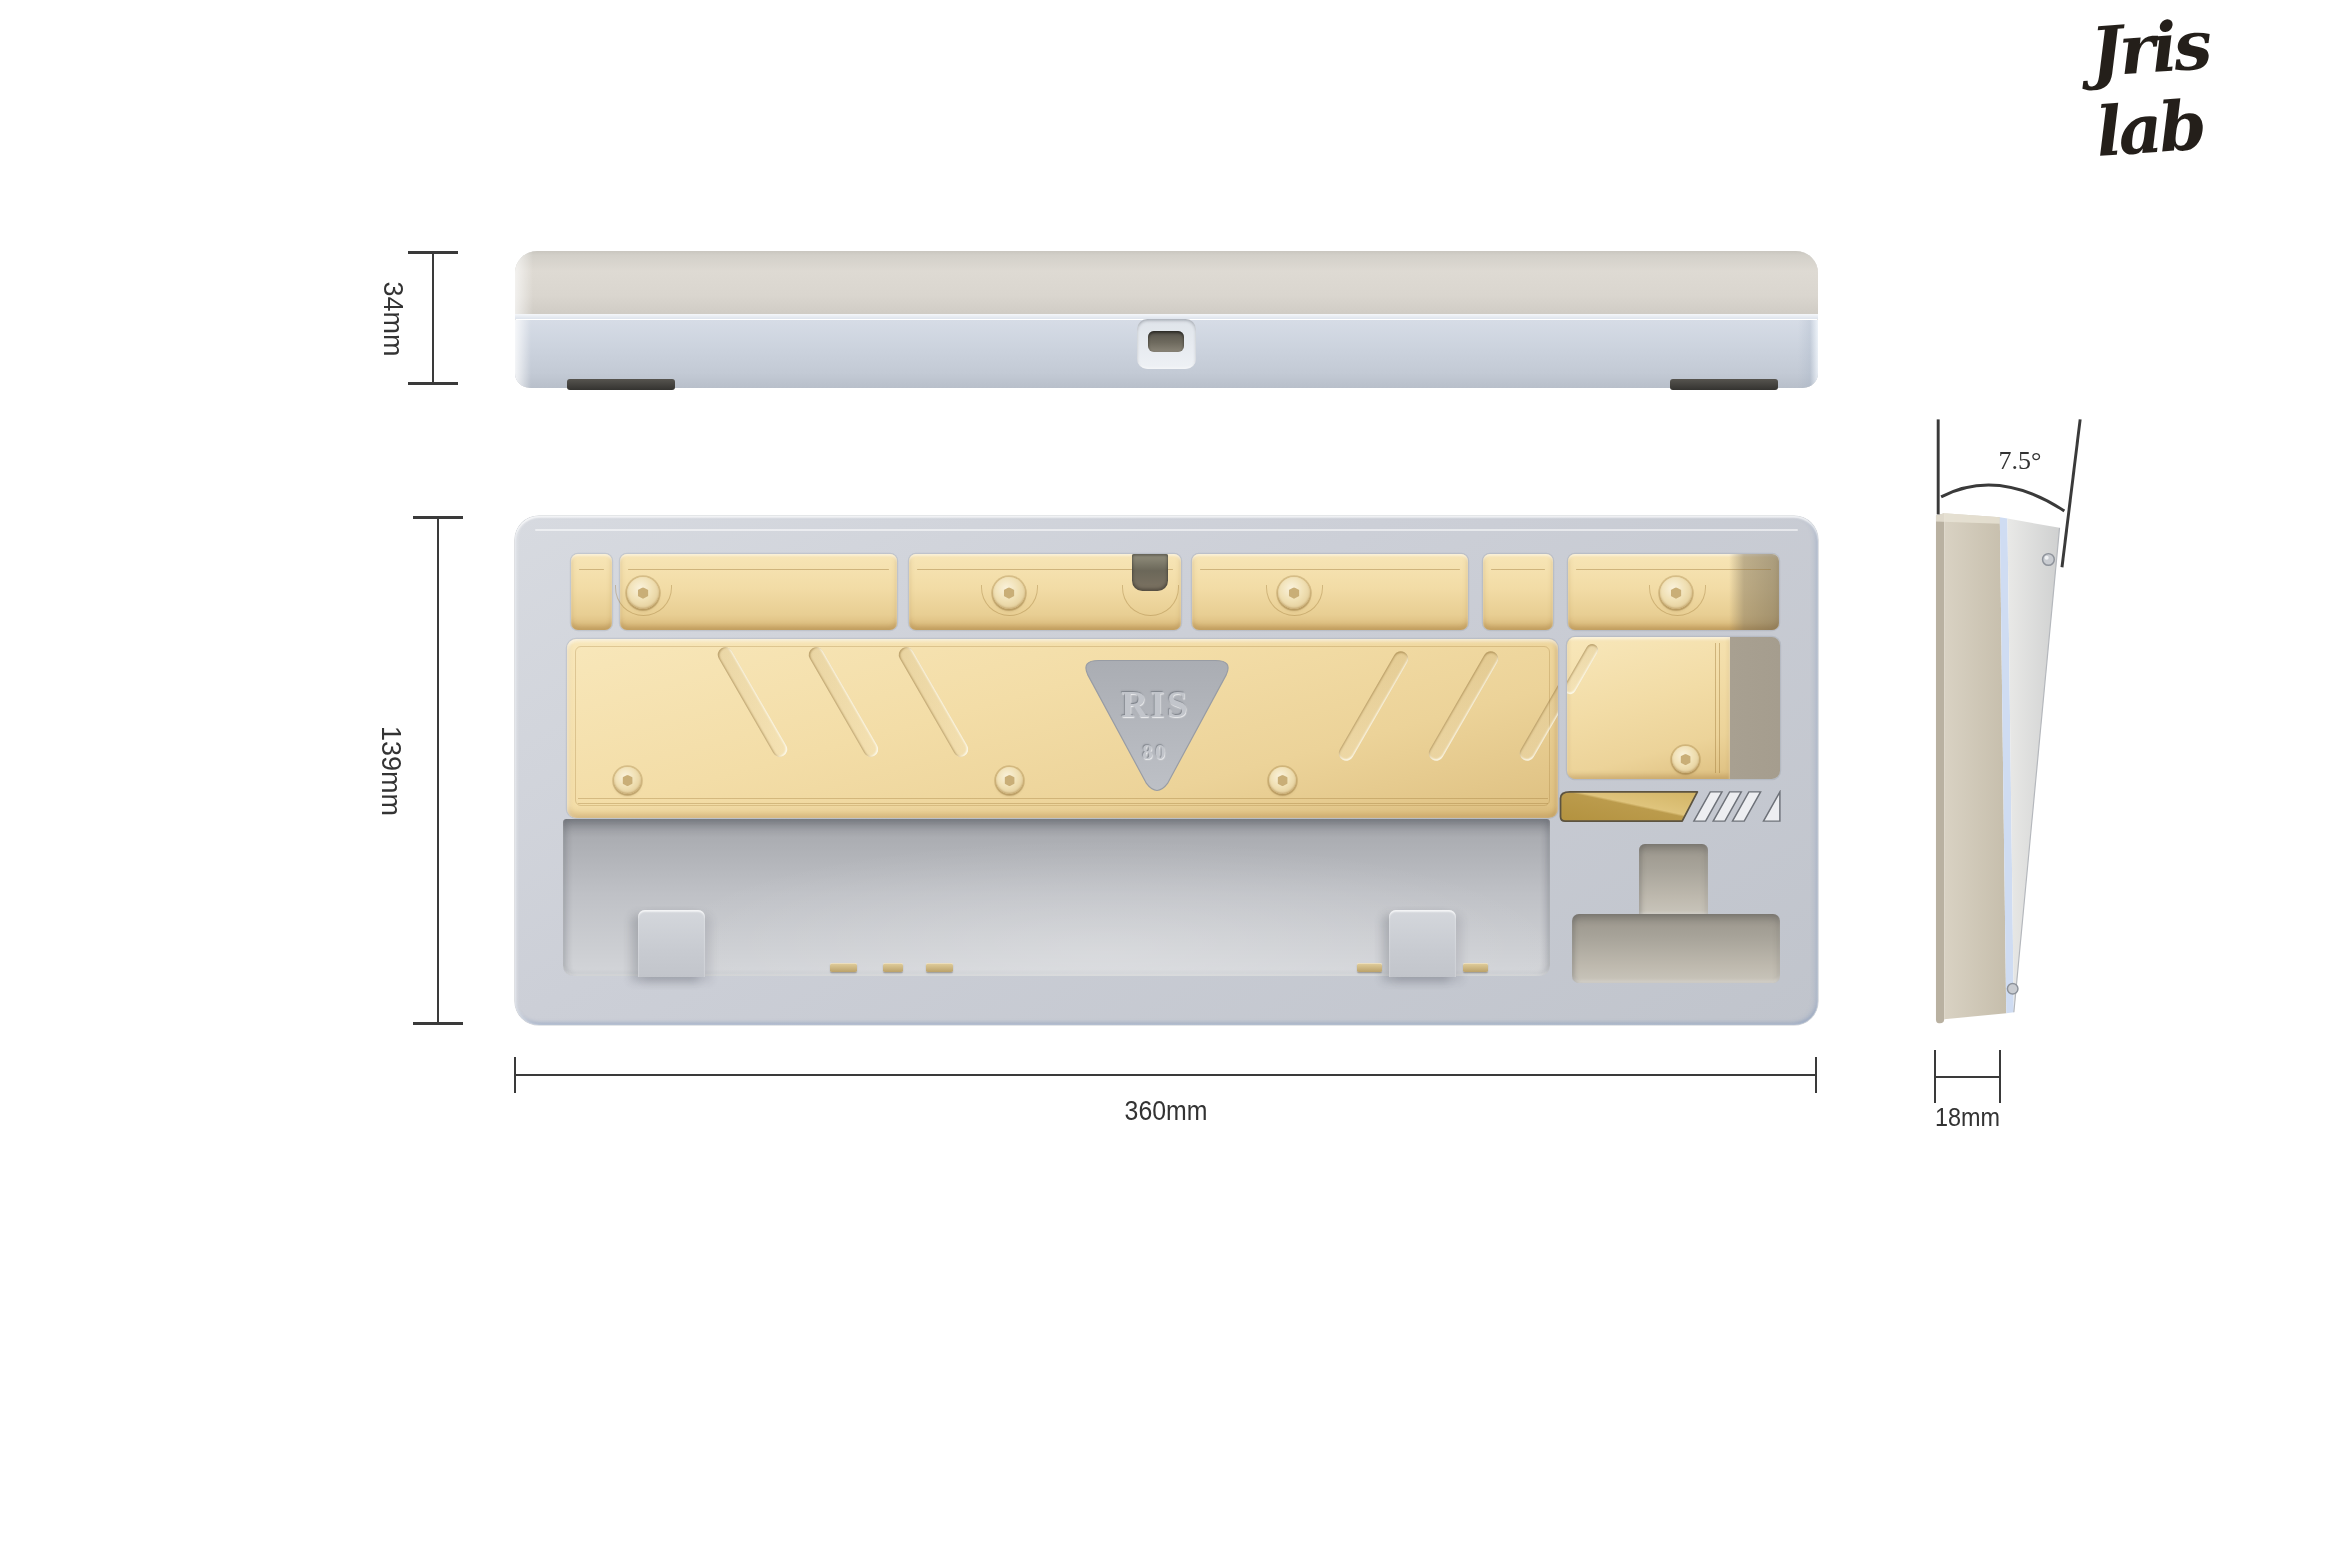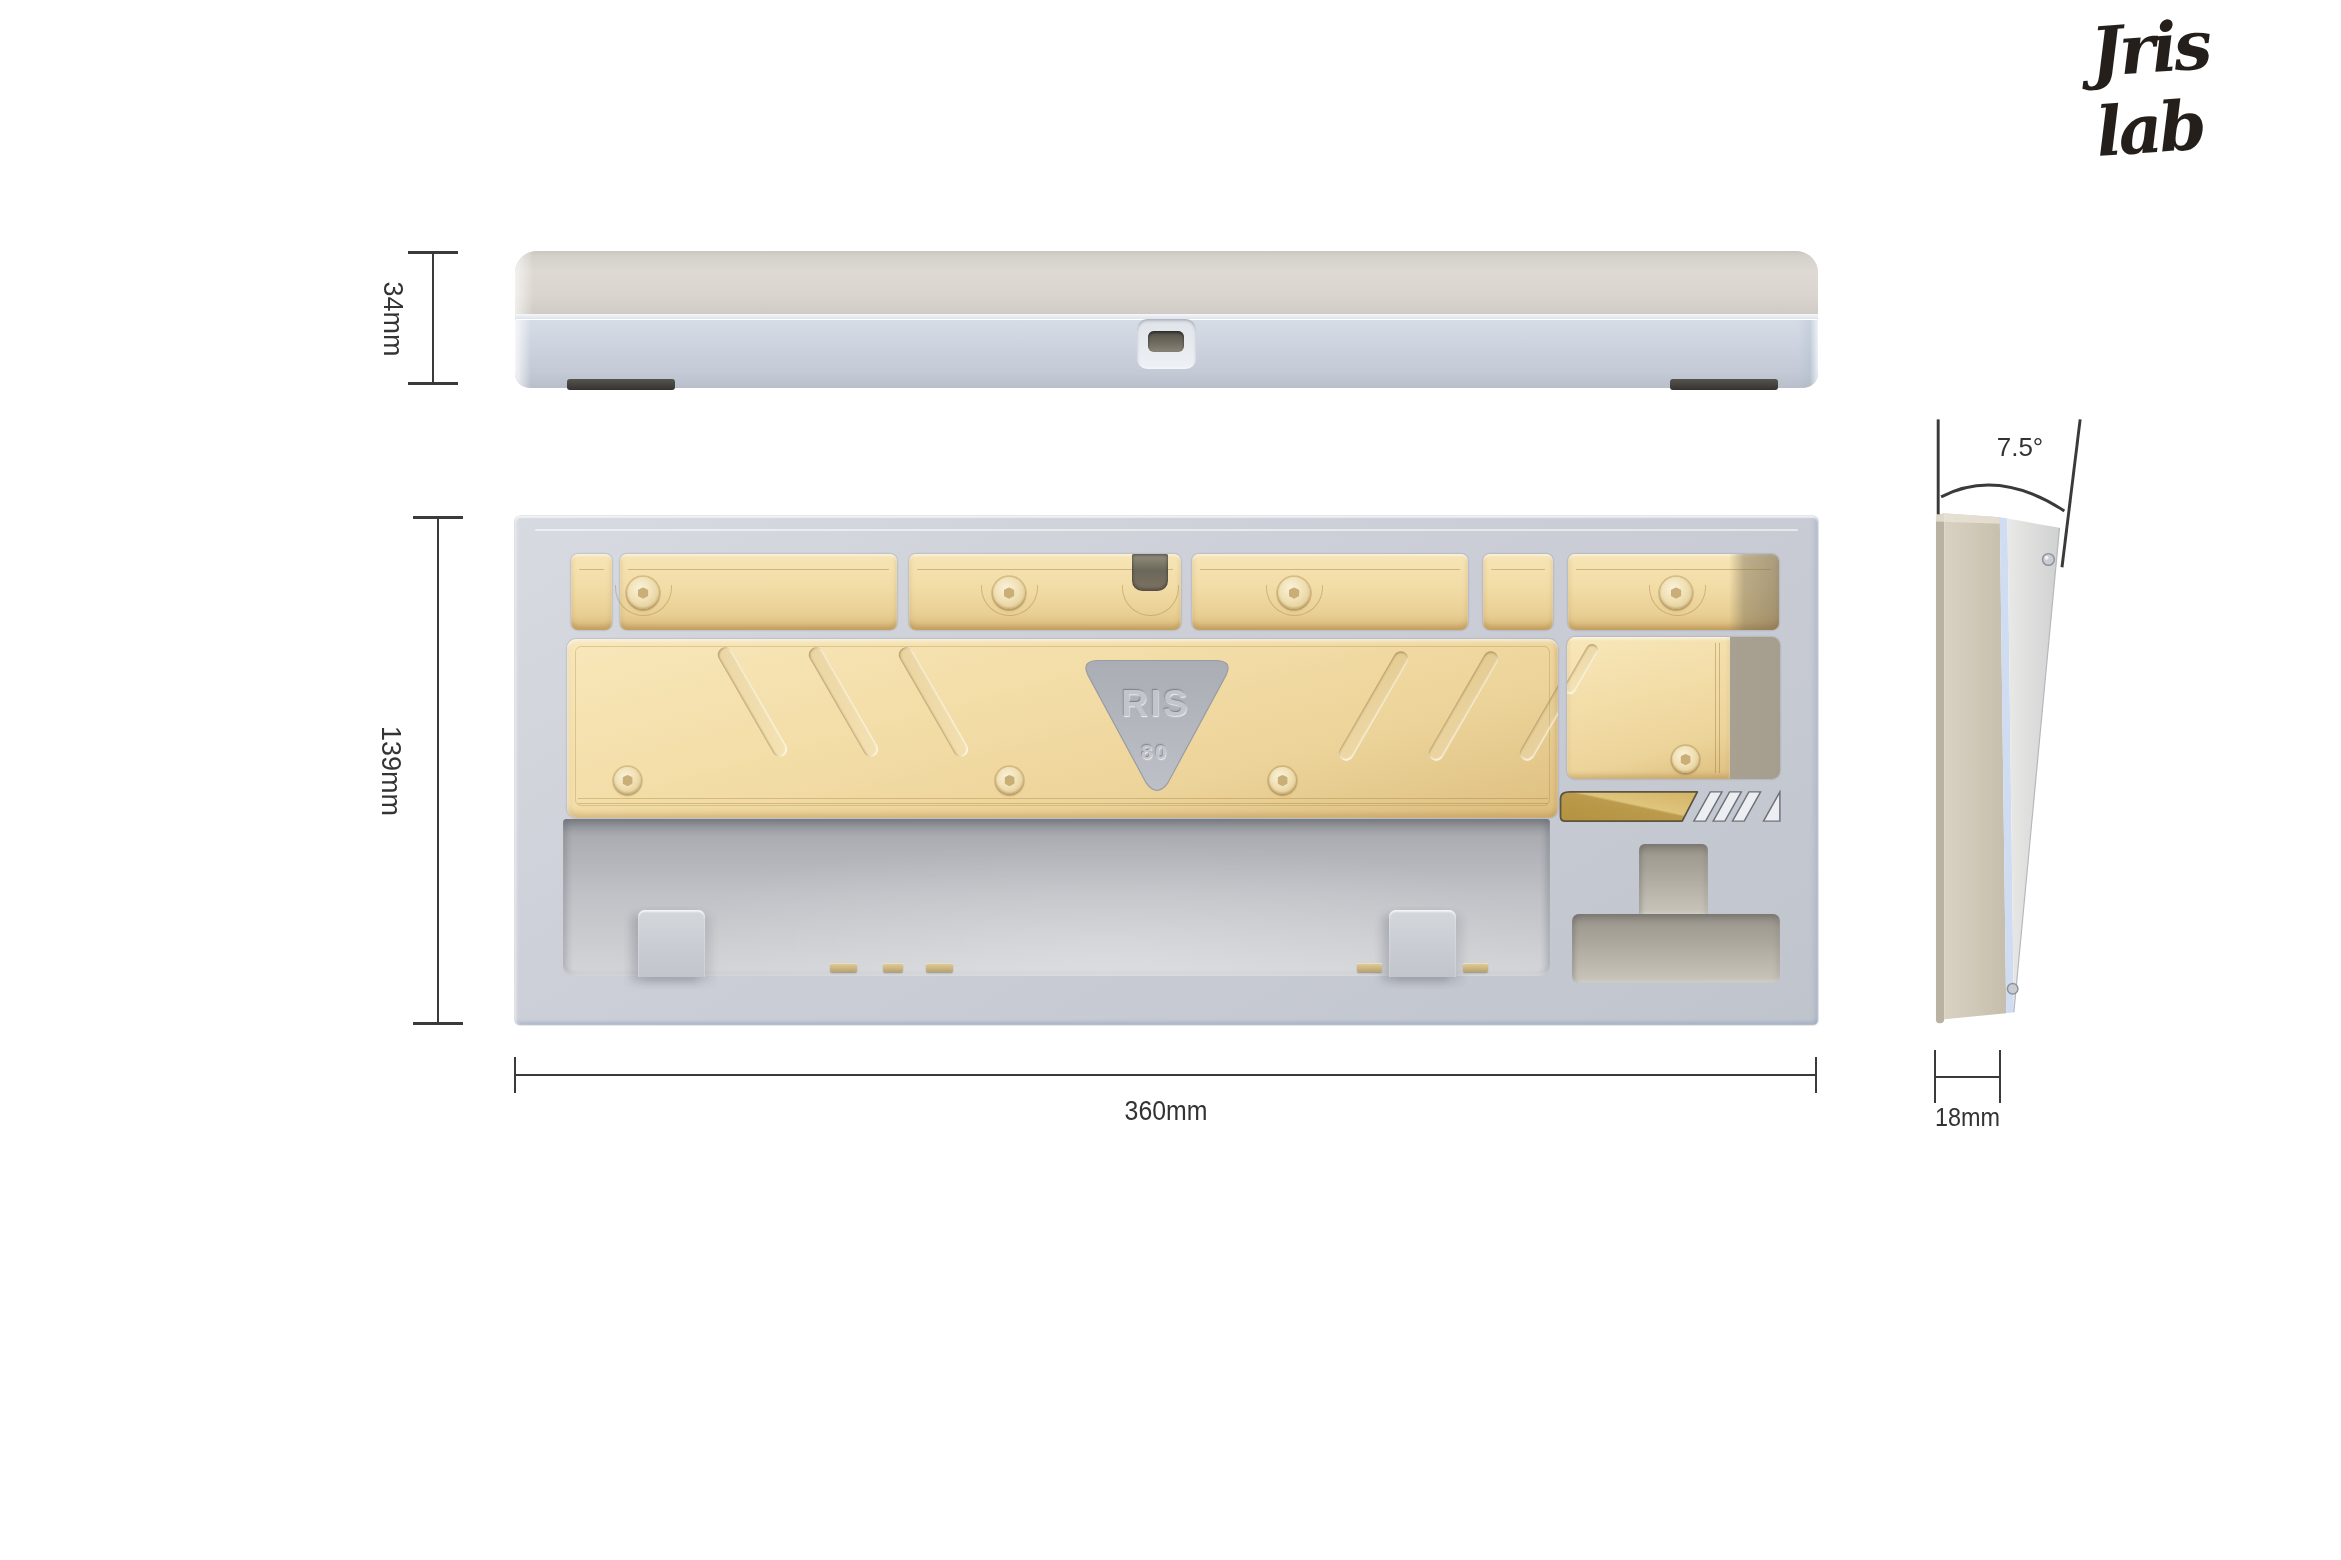--- a/index.html
+++ b/index.html
@@ -37,25 +37,25 @@
   .usb-recess { position:absolute; left:622px; top:68px; width:59px; height:50px; border-radius:10.5px;
             background:linear-gradient(180deg,#dfe4ea,#eef1f5);
             box-shadow:inset 0 1.8px 2.9px rgba(70,75,85,.35), inset 0 -1.2px 1.8px rgba(255,255,255,.7); }
   .usb-slot { position:absolute; left:11px; top:12.3px; width:36px; height:21px; border-radius:5.9px;
             background:linear-gradient(180deg,#55524a 0%,#6e6a5e 55%,#8a8578 100%);
             box-shadow:inset 0 1.8px 2.9px rgba(0,0,0,.55); }
   .foot { position:absolute; top:379px; height:10.5px; border-radius:2.9px;
             background:linear-gradient(180deg,#56544f,#343330); }
 
   
-  .mid-view { position:absolute; left:515px; top:516px; width:1303px; height:509px; border-radius:5px;
+  .mid-view { position:absolute; left:515px; top:516px; width:1303px; height:509px; border-radius:24px;
             background:linear-gradient(150deg,#d7dae0 0%,#cccfd7 40%,#c0c4cc 100%);
             box-shadow:inset 0 1.8px 1.8px rgba(255,255,255,.75), inset 1.8px 0 2.9px rgba(255,255,255,.5),
                        inset -2.9px -1.8px 5.3px rgba(125,150,190,.3), inset 0 -2.3px 2.9px rgba(110,135,175,.3),
-                       0 0 0 0.6px rgba(150,155,165,.5); }
+                       0 0 0 0.6px rgba(150,155,165,.5);font-family:Liberation Serif, serif; }
   .rim { position:absolute; left:20px; right:20px; top:13px; height:2.3px; border-radius:1.2px;
          background:rgba(255,255,255,.55); }
 
   .gp { position:absolute; top:38px; height:76px; border-radius:7px;
         background:linear-gradient(180deg,#f7e5b6 0%,#f2dca6 45%,#e8ce93 80%,#d8b878 100%);
         box-shadow:inset 0 1.8px 2.3px rgba(255,255,255,.55), inset 0 -4.1px 5.3px rgba(150,105,45,.35),
                    0 0 0 1.2px rgba(110,120,135,.18); }
   .gp::after { content:''; position:absolute; left:8.2px; right:8.2px; top:15px; height:1.2px;
         border-radius:1.2px; background:rgba(150,112,48,.4); }
   .gp-shadow { position:absolute; top:0; bottom:0; right:0; border-radius:0 7px 7px 0;
@@ -266,21 +266,21 @@
     <circle cx="209" cy="105" r="10" fill="#c9ccd1" stroke="#8d929a" stroke-width="2.5"></circle>
     <circle cx="206" cy="102" r="3.5" fill="#f0f2f4"></circle>
     <circle cx="148" cy="838" r="9" fill="#c9ccd1" stroke="#8d929a" stroke-width="2.5"></circle>
   </svg>
 
   <svg style="position:absolute;left:1920px;top:410px;" width="176" height="176" viewBox="0 0 300 300">
     <line x1="31" y1="16" x2="31" y2="178" stroke="#3a3a3a" stroke-width="5"></line>
     <line x1="273" y1="16" x2="242" y2="268" stroke="#3a3a3a" stroke-width="5"></line>
     <path d="M 36,148 Q 133,98 246,172" stroke="#3a3a3a" stroke-width="5" fill="none"></path>
   </svg>
-  <div class="dlabel" style="left:1985px;top:432px;width:70px;height:30px;font-size:26px;">7.5°</div>
+  <div class="dlabel" style="left:1985px;top:446px;width:70px;height:30px;font-size:26px;font-family:Liberation Serif, serif;">7.5°</div>
 
   <div class="dline" style="left:1934px;top:1050px;width:2.3px;height:53px;"></div>
   <div class="dline" style="left:1999px;top:1050px;width:2.3px;height:53px;"></div>
   <div class="dline" style="left:1934px;top:1076px;width:67px;height:2.3px;"></div>
   <div class="dlabel" style="left:1919px;top:1103px;width:97px;height:28px;font-size:26px;transform:scaleX(.9);">18mm</div>
 
 </div>
 
 
 </body></html>

